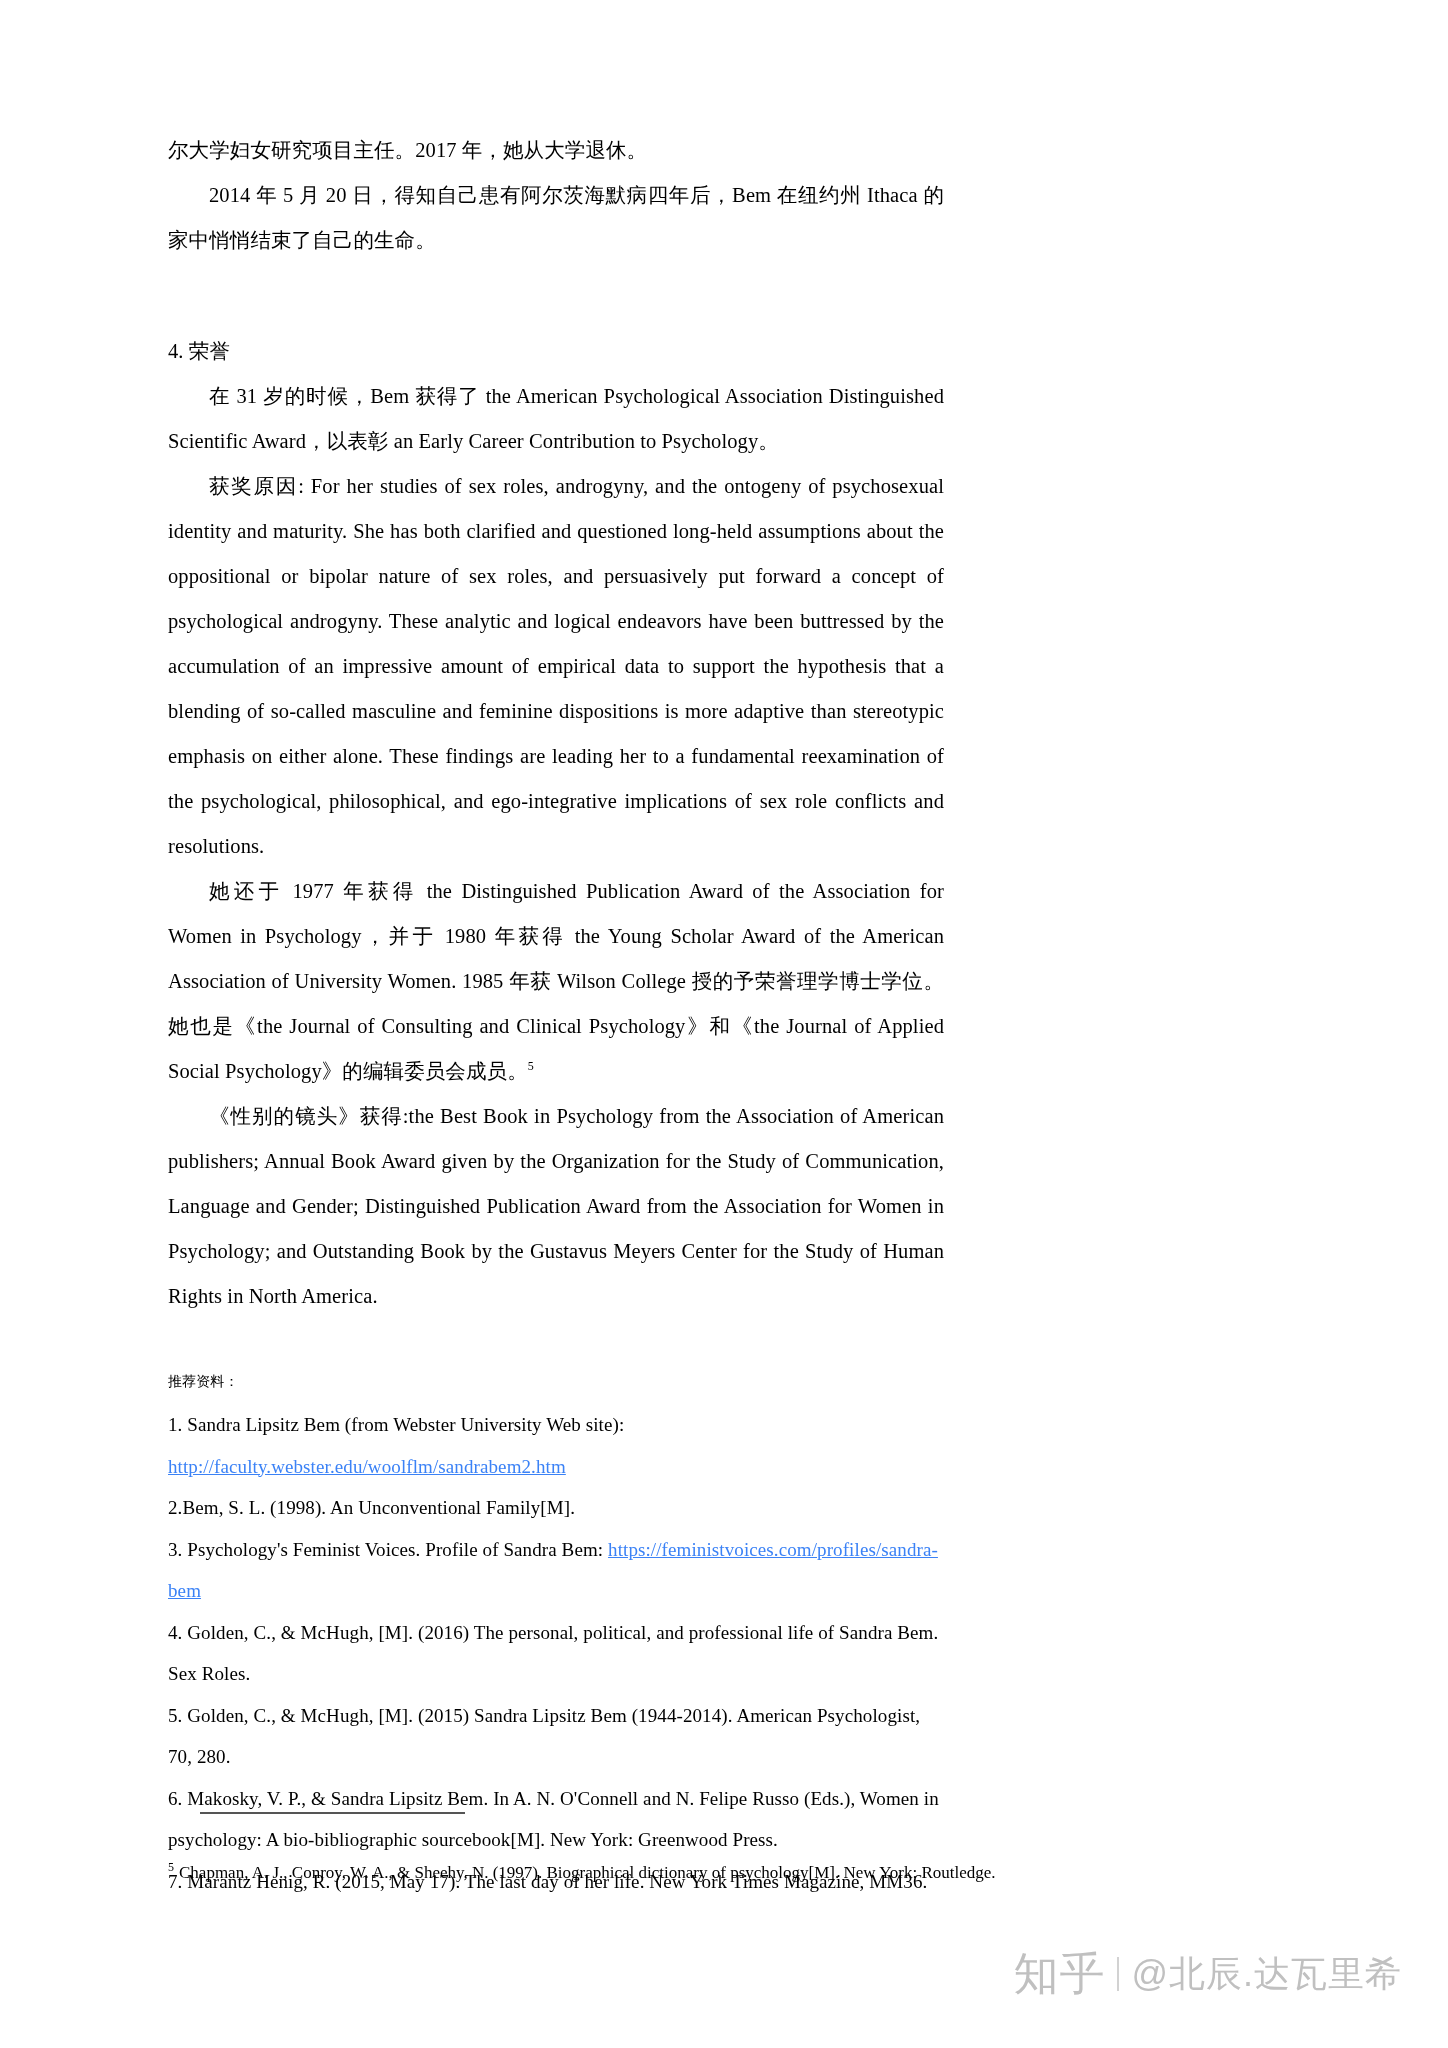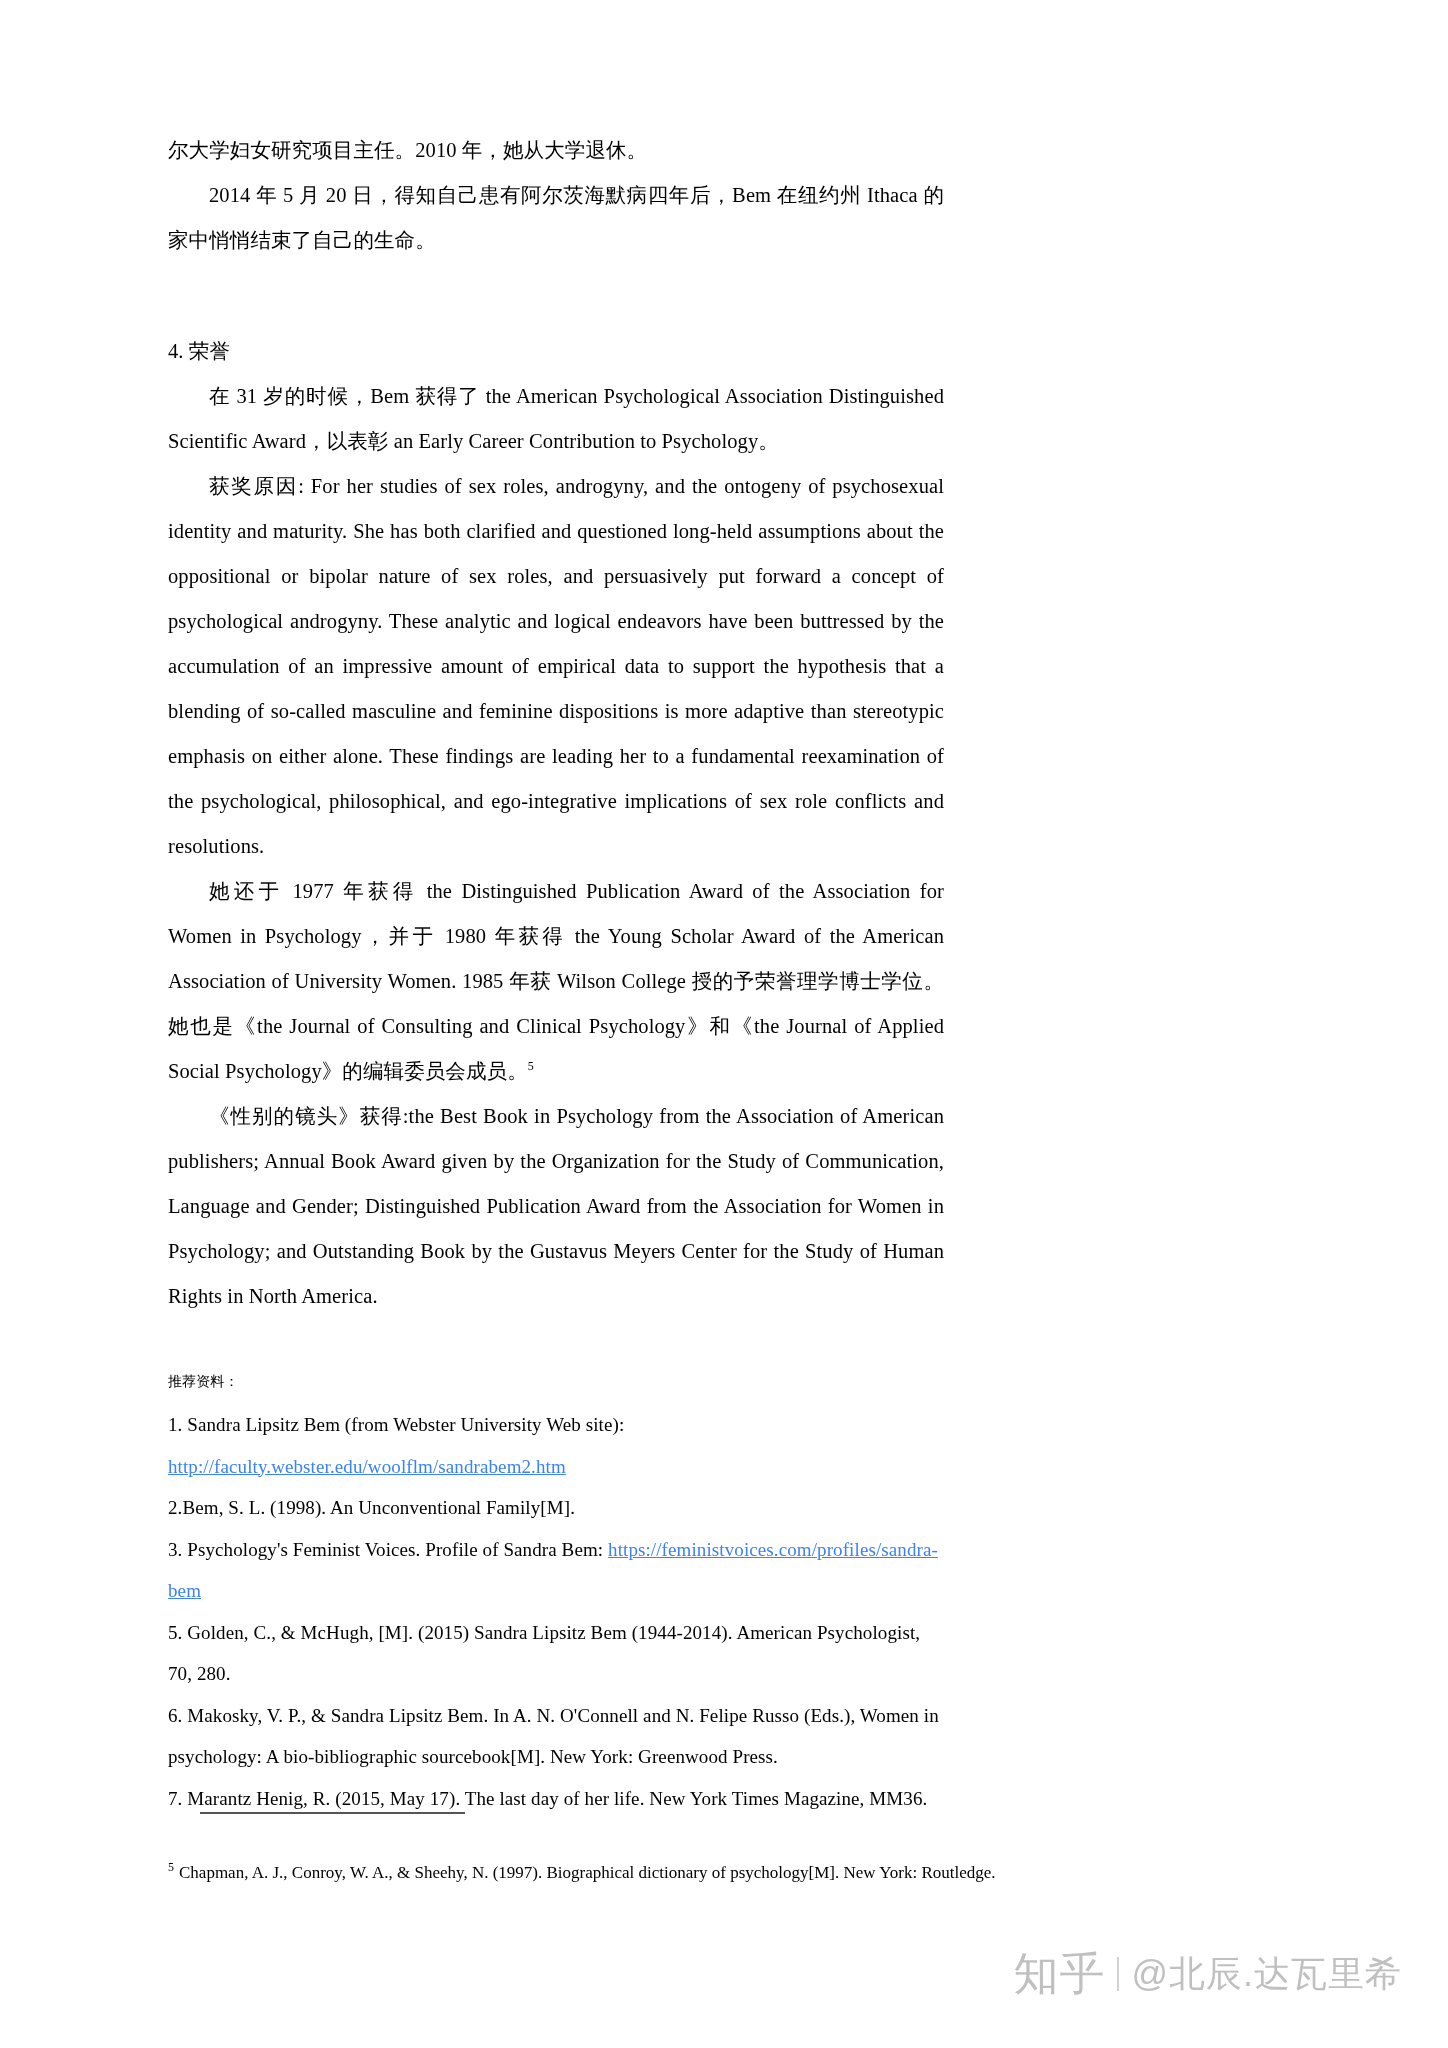--- a/index.html
+++ b/index.html
@@ -116,21 +116,21 @@
     color: #c0c0c0;
   }
 </style>
 </head>
 <body>
 
 <div class="page">
 
   <div class="content">
 
-    <p class="para-gap-top">尔大学妇女研究项目主任。2010 年，她从大学退休。</p>
+    <p class="para-gap-top">尔大学妇女研究项目主任。2017 年，她从大学退休。</p>
 
     <p class="indent">2014 年 5 月 20 日，得知自己患有阿尔茨海默病四年后，Bem 在纽约州 Ithaca 的家中悄悄结束了自己的生命。</p>
 
     <div class="spacer-28"></div>
 
     <p class="sec-head">4. 荣誉</p>
 
     <p class="indent">在 31 岁的时候，Bem 获得了 the American Psychological Association Distinguished Scientific Award，以表彰 an Early Career Contribution to Psychology。</p>
 
     <p class="indent">获奖原因: For her studies of sex roles, androgyny, and the ontogeny of psychosexual identity and maturity. She has both clarified and questioned long-held assumptions about the oppositional or bipolar nature of sex roles, and persuasively put forward a concept of psychological androgyny. These analytic and logical endeavors have been buttressed by the accumulation of an impressive amount of empirical data to support the hypothesis that a blending of so-called masculine and feminine dispositions is more adaptive than stereotypic emphasis on either alone. These findings are leading her to a fundamental reexamination of the psychological, philosophical, and ego-integrative implications of sex role conflicts and resolutions.</p>
@@ -140,20 +140,21 @@
     <p class="indent">《性别的镜头》获得:the Best Book in Psychology from the Association of American publishers; Annual Book Award given by the Organization for the Study of Communication, Language and Gender; Distinguished Publication Award from the Association for Women in Psychology; and Outstanding Book by the Gustavus Meyers Center for the Study of Human Rights in North America.</p>
 
     <p class="refs-head">推荐资料：</p>
 
     <p class="ref-item"><span>1. Sandra Lipsitz Bem (from Webster University Web site): </span><a class="link" href="#">http://faculty.webster.edu/woolflm/sandrabem2.htm</a></p>
 
     <p class="ref-item"><span>2.Bem, S. L. (1998). An Unconventional Family[M].</span></p>
 
     <p class="ref-item"><span>3. Psychology's Feminist Voices. Profile of Sandra Bem: </span><a class="link" href="#">https://feministvoices.com/profiles/sandra-bem</a></p>
 
+    <p class="ref-item"><span>4. Golden, C., &amp; McHugh, [M]. (2016) The personal, political, and professional life of Sandra Bem. Sex Roles.</span></p>
 
     <p class="ref-item"><span>5. Golden, C., &amp; McHugh, [M]. (2015) Sandra Lipsitz Bem (1944-2014). American Psychologist, 70, 280.</span></p>
 
     <p class="ref-item wrap"><span>6. Makosky, V. P., &amp; Sandra Lipsitz Bem. In A. N. O'Connell and N. Felipe Russo (Eds.), Women in psychology: A bio-bibliographic sourcebook[M]. New York: Greenwood Press.</span></p>
 
     <p class="ref-item"><span>7. Marantz Henig, R. (2015, May 17). The last day of her life. New York Times Magazine, MM36.</span></p>
 
   </div>
 
   <div class="fn-rule"></div>

